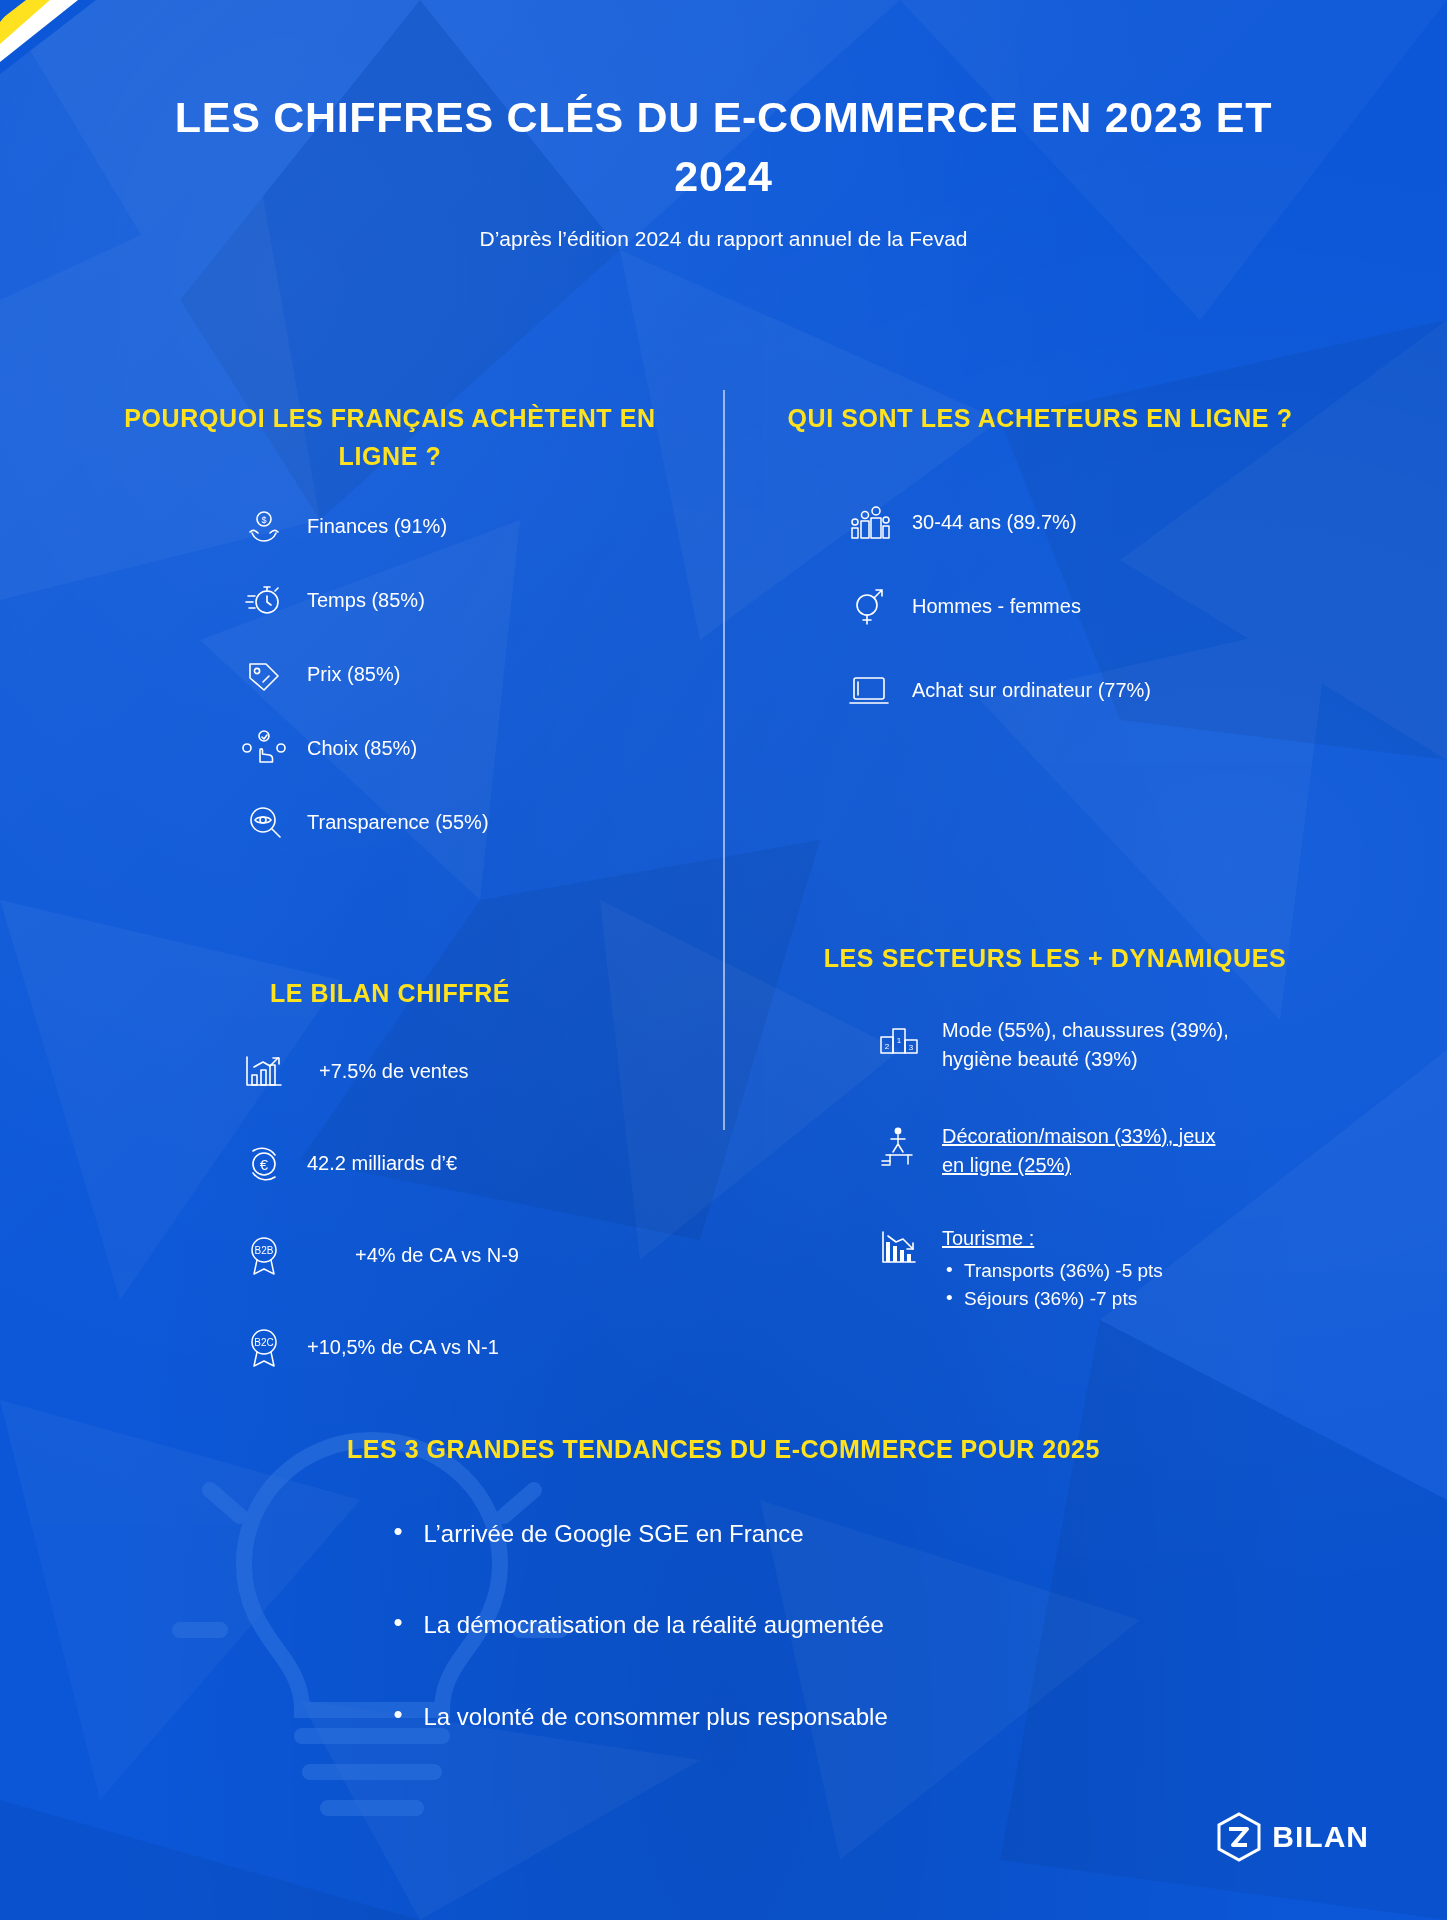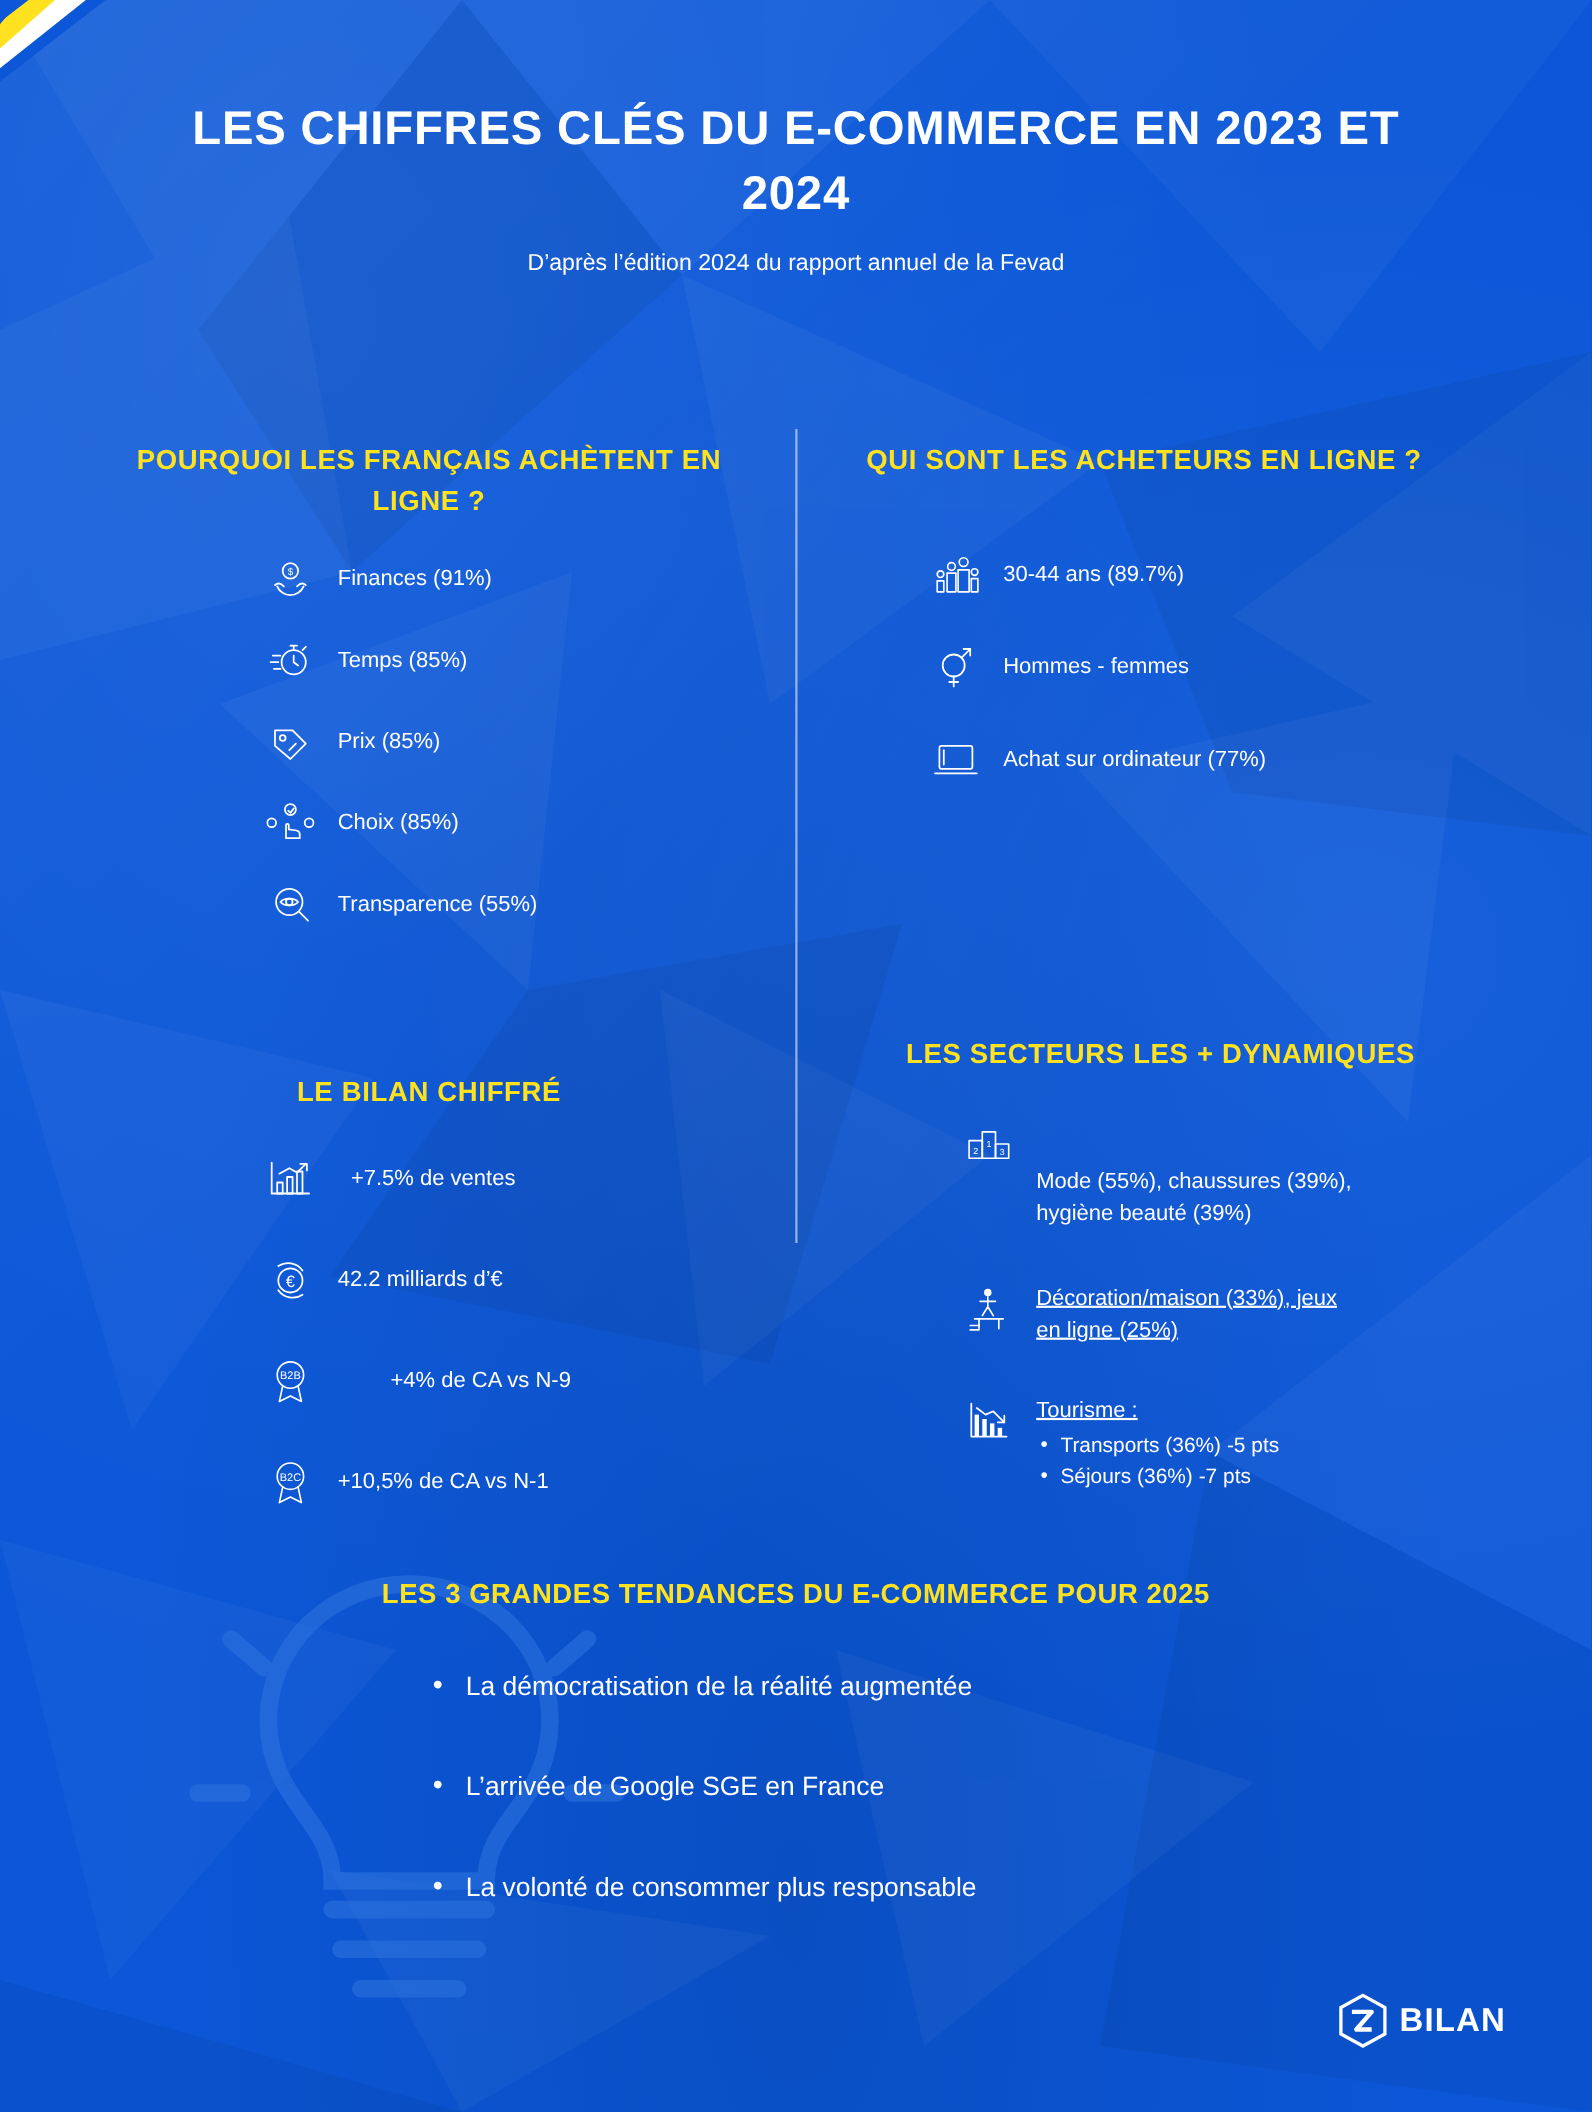--- a/index.html
+++ b/index.html
@@ -383,21 +383,21 @@
         <span class="ico">
           <svg width="44" height="40" viewBox="0 0 44 40" fill="none" stroke="#ffffff" stroke-width="1.5" stroke-linecap="round" stroke-linejoin="round">
             <rect x="16" y="8" width="12" height="24"></rect>
             <rect x="4" y="16" width="12" height="16"></rect>
             <rect x="28" y="19" width="12" height="13"></rect>
             <text x="22" y="22" font-size="8" fill="#ffffff" stroke="none" text-anchor="middle" font-family="Liberation Sans, sans-serif">1</text>
             <text x="10" y="28" font-size="8" fill="#ffffff" stroke="none" text-anchor="middle" font-family="Liberation Sans, sans-serif">2</text>
             <text x="34" y="29" font-size="8" fill="#ffffff" stroke="none" text-anchor="middle" font-family="Liberation Sans, sans-serif">3</text>
           </svg>
         </span>
-        <span class="txt" style="max-width:330px;margin-top:44px;">Mode (55%), chaussures (39%), hygiène beauté (39%)</span>
+        <span class="txt" style="max-width:330px;">Mode (55%), chaussures (39%), hygiène beauté (39%)</span>
       </div>
 
       <div class="item" style="margin-bottom:44px; align-items:flex-start;">
         <span class="ico">
           <svg width="42" height="44" viewBox="0 0 42 44" fill="none" stroke="#ffffff" stroke-width="1.5" stroke-linecap="round" stroke-linejoin="round">
             <circle cx="20" cy="6" r="3.4" fill="#ffffff" stroke="none"></circle>
             <path d="M20 10v9M13 14h14M20 19l-5 8M20 19l5 8"></path>
             <path d="M8 30h26"></path>
               <path d="M12 30v9M30 30v9"></path>
             <path d="M4 36h8M4 40h8"></path>
@@ -432,22 +432,22 @@
 
   <svg class="bulb" width="440" height="450" viewBox="0 0 440 450" fill="none" stroke="#2f74e0" stroke-width="16" stroke-linecap="round" aria-hidden="true">
     <path d="M222 40c-72 0-128 56-128 124 0 48 26 74 42 98 12 18 16 32 16 48h140c0-16 4-30 16-48 16-24 42-50 42-98 0-68-56-124-128-124z"></path>
     <path d="M152 336h140M160 372h124M178 408h88"></path>
     <path d="M60 90l30 26M384 90l-30 26M30 230h40M370 230h40"></path>
   </svg>
 
   <div class="trends">
     <div class="trends-title">LES 3 GRANDES TENDANCES DU E-COMMERCE POUR 2025</div>
     <ul class="trends-list">
+      <li>L’arrivée de Google SGE en France</li>
       <li>La démocratisation de la réalité augmentée</li>
-      <li>L’arrivée de Google SGE en France</li>
       <li>La volonté de consommer plus responsable</li>
     </ul>
   </div>
 
   <div class="logo">
     <svg width="46" height="50" viewBox="0 0 46 50" aria-hidden="true">
       <polygon points="23,2 43,13 43,37 23,48 3,37 3,13" fill="none" stroke="#ffffff" stroke-width="3"></polygon>
       <path d="M13 17h18l-14 16h14" fill="none" stroke="#ffffff" stroke-width="4" stroke-linejoin="round"></path>
     </svg>
     <span class="logo-text">BILAN</span>

